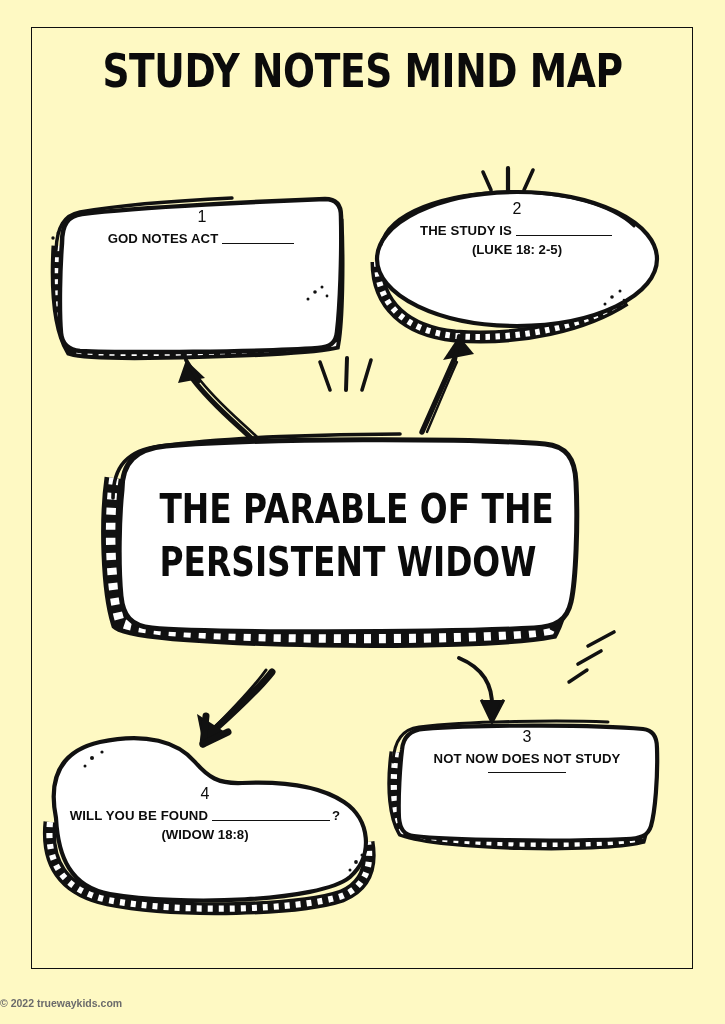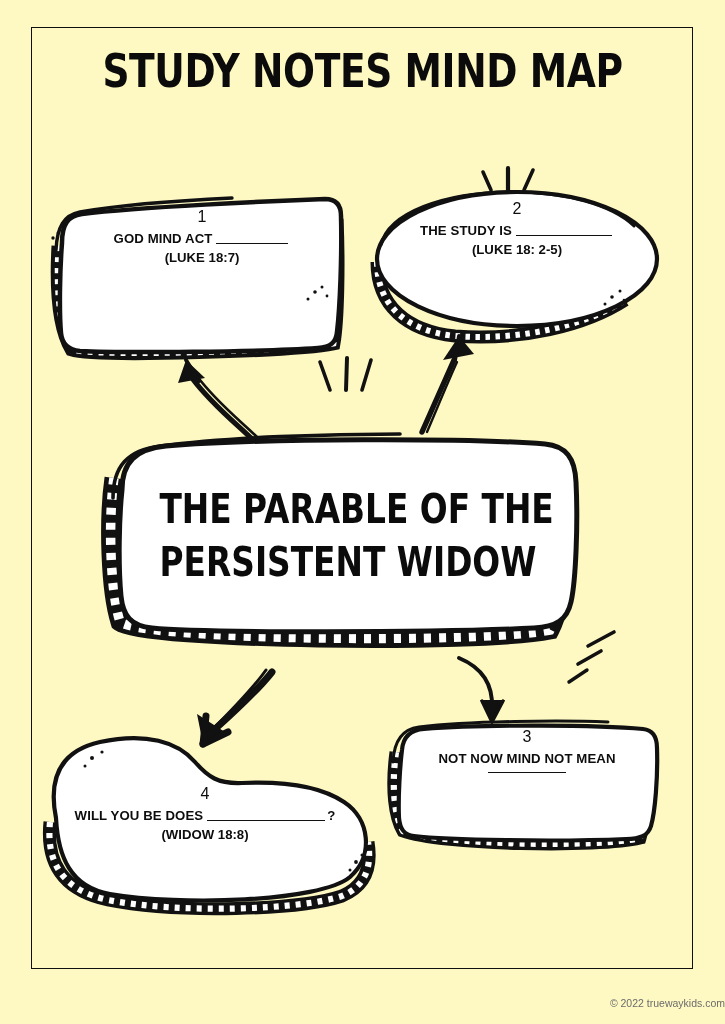--- a/index.html
+++ b/index.html
@@ -98,24 +98,25 @@
     color: #0b0b0b;
     transform: scaleX(0.82);
     transform-origin: center top;
     white-space: nowrap;
   }
   #footer-credit {
     position: absolute;
     left: 0;
     top: 997px;
     width: 725px;
-    text-align: right;
+    text-align: left;
     font-size: 10.5px;
     color: #6b6b6b;
     font-family: "Liberation Sans", sans-serif;
+    font-weight: bold;
   }
 </style>
 </head>
 <body>
 
 <div id="page">
 
   <div id="page-border"></div>
 
   <div id="worksheet-title">STUDY NOTES MIND MAP</div>
@@ -243,49 +244,48 @@
       <path d="M492 722 L480 700 L505 700 Z" fill="#111"></path>
       <path d="M492 722 L482 701" stroke="#111" stroke-width="3.4" stroke-linecap="round"></path>
       <path d="M492 722 L503 701" stroke="#111" stroke-width="3.4" stroke-linecap="round"></path>
     </g>
 
   </svg>
 
   <div class="node-text" style="left:62px; top:208px; width:280px;">
     <div class="node-num">1</div>
     <div class="node-line">
-      <span>GOD MIND ACT</span><span class="blank-rule" style="width:72px;"></span>
-    </div>
-    <div class="node-ref">(LUKE 18:7)</div>
+      <span>GOD NOTES ACT</span><span class="blank-rule" style="width:72px;"></span>
+    </div>
   </div>
 
   <div class="node-text" style="left:380px; top:200px; width:274px;">
     <div class="node-num">2</div>
     <div class="node-line">
       <span>THE STUDY IS</span><span class="blank-rule" style="width:96px;"></span>
     </div>
     <div class="node-ref">(LUKE 18: 2-5)</div>
   </div>
 
   <div id="center-text">
     <div>THE PARABLE OF THE</div>
     <div>PERSISTENT WIDOW</div>
   </div>
 
   <div class="node-text" style="left:400px; top:728px; width:254px;">
     <div class="node-num">3</div>
     <div class="node-line">
-      <span>NOT NOW MIND NOT MEAN</span>
+      <span>NOT NOW DOES NOT STUDY</span>
     </div>
     <div class="blank-standalone" style="width:78px;"></div>
   </div>
 
   <div class="node-text" style="left:40px; top:785px; width:330px;">
     <div class="node-num">4</div>
     <div class="node-line">
-      <span>WILL YOU BE DOES</span><span class="blank-rule" style="width:118px;"></span><span>?</span>
+      <span>WILL YOU BE FOUND</span><span class="blank-rule" style="width:118px;"></span><span>?</span>
     </div>
     <div class="node-ref">(WIDOW 18:8)</div>
   </div>
 
   <div id="footer-credit">© 2022 truewaykids.com</div>
 
 </div>
 
 </body></html>

